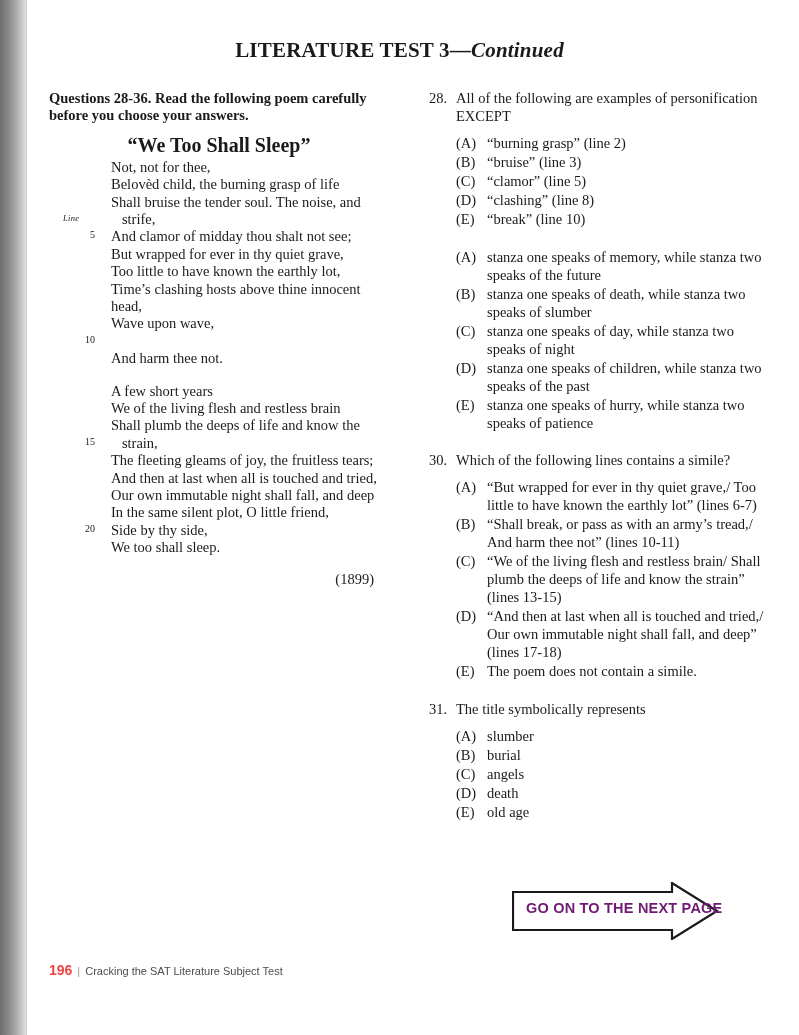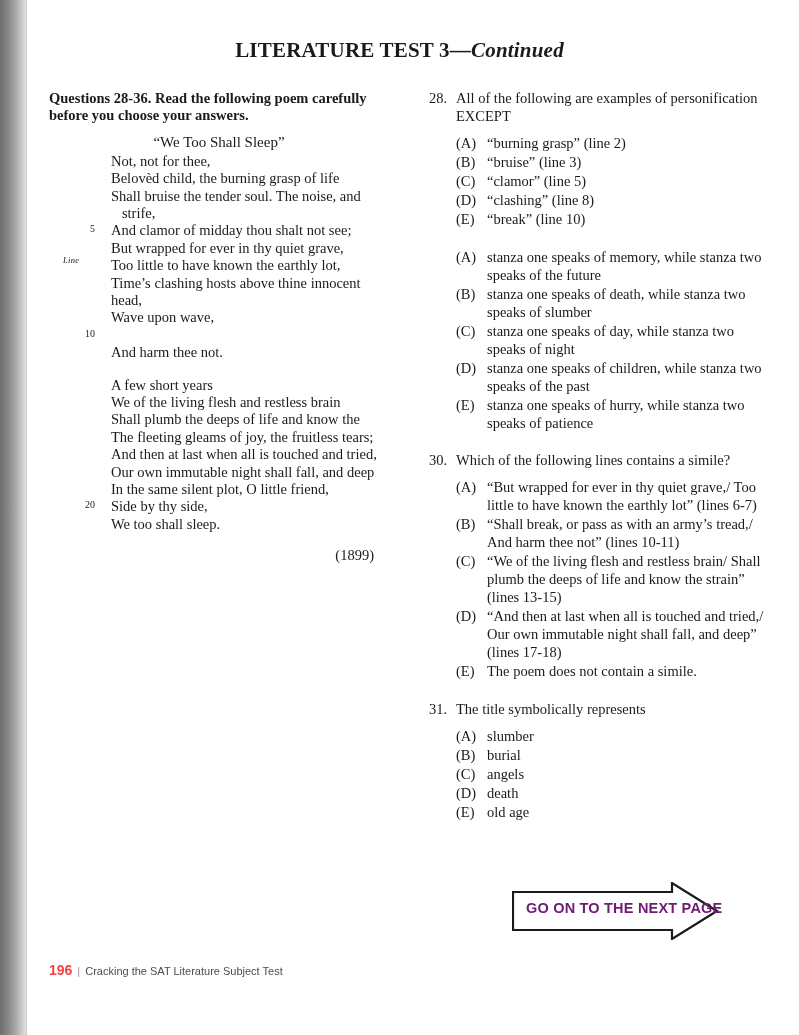--- a/index.html
+++ b/index.html
@@ -66,23 +66,24 @@
 
   .instructions {
     font-weight: bold;
     font-size: 14.5px;
     line-height: 1.17;
     margin: 0 0 10px 0;
   }
 
   .poem-title {
     text-align: center;
-    font-size: 15px;
+    font-size: 20px;
     margin: 4px 0 2px 0;
     padding-left: 10px;
+    font-weight: bold;
   }
 
   .poem {
     position: relative;
     font-size: 14.5px;
     line-height: 1.2;
     margin-top: 2px;
   }
   .pline {
     position: relative;
@@ -99,21 +100,20 @@
     font-size: 10px;
     color: #1a1a1a;
   }
   .pline .lbl {
     position: absolute;
     left: 14px;
     top: 2px;
     font-size: 8.5px;
     font-style: italic;
     letter-spacing: 0.3px;
-    margin-top: 48px;
   }
   .pline.blank { min-height: 15px; }
   .poem-date {
     text-align: right;
     font-size: 14.5px;
     margin-top: 14px;
     padding-right: 5px;
   }
 
   .question {
@@ -210,20 +210,21 @@
         <div class="pline"><span>But wrapped for ever in thy quiet grave,</span></div>
         <div class="pline"><span>Too little to have known the earthly lot,</span></div>
         <div class="pline"><span>Time’s clashing hosts above thine innocent head,</span></div>
         <div class="pline"><span>Wave upon wave,</span></div>
         <div class="pline"><span class="num">10</span></div>
         <div class="pline"><span>And harm thee not.</span></div>
         <div class="pline blank"><span></span></div>
         <div class="pline"><span>A few short years</span></div>
         <div class="pline"><span>We of the living flesh and restless brain</span></div>
         <div class="pline"><span>Shall plumb the deeps of life and know the</span></div>
+        <div class="pline"><span class="num">15</span><span>   strain,</span></div>
         <div class="pline"><span>The fleeting gleams of joy, the fruitless tears;</span></div>
         <div class="pline"><span>And then at last when all is touched and tried,</span></div>
         <div class="pline"><span>Our own immutable night shall fall, and deep</span></div>
         <div class="pline"><span>In the same silent plot, O little friend,</span></div>
         <div class="pline"><span class="num">20</span><span>Side by thy side,</span></div>
         <div class="pline"><span>We too shall sleep.</span></div>
       </div>
     <div class="poem-date">(1899)</div>
   </div>
 

